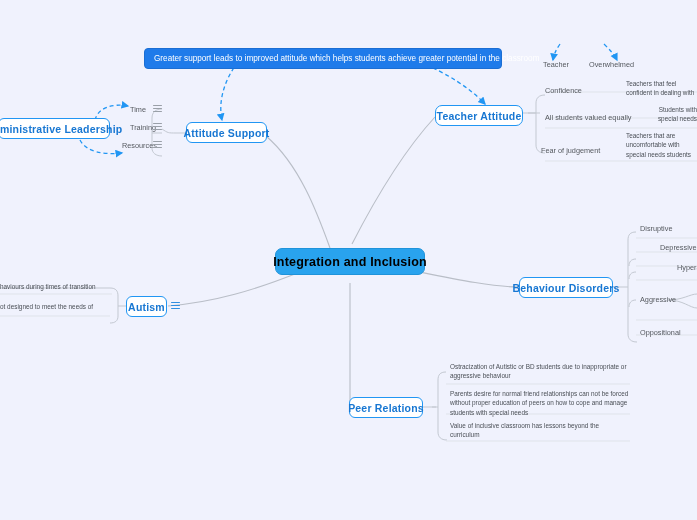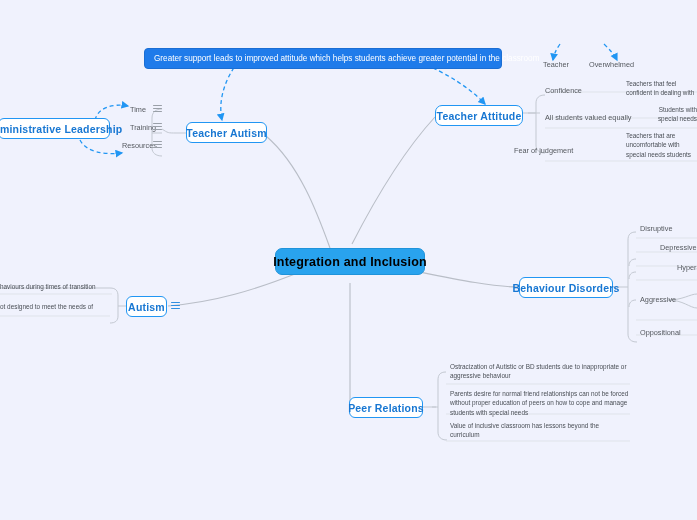--- a/index.html
+++ b/index.html
@@ -177,21 +177,21 @@
       <path d="M560,44 C556,50 554,54 553,60"></path>
 
       <path d="M604,44 C610,50 614,54 617,60"></path>
     </g>
   </svg>
 
   <div class="banner" style="left:144px;top:48px;width:358px;">Greater support leads to improved attitude which helps students achieve greater potential in the classroom</div>
 
   <div class="node center" style="left:275px;top:248px;width:150px;height:27px;">Integration and Inclusion</div>
 
-  <div class="node main" style="left:186px;top:122px;width:81px;">Teacher Autism</div>
+  <div class="node main" style="left:186px;top:122px;width:81px;">Attitude Support</div>
 
   <div class="node main" style="left:-2px;top:118px;width:112px;">Administrative Leadership</div>
 
   <div class="node main" style="left:435px;top:105px;width:88px;border-radius:7px;">Teacher Attitude</div>
 
   <div class="node main" style="left:519px;top:277px;width:94px;">Behaviour Disorders</div>
 
   <div class="node main" style="left:349px;top:397px;width:74px;">Peer Relations</div>
 
   <div class="node main" style="left:126px;top:296px;width:41px;">Autism</div>
@@ -225,21 +225,21 @@
 
   <div class="slabel" style="left:543px;top:60px;">Teacher</div>
   <div class="slabel" style="left:589px;top:60px;">Overwhelmed</div>
 
   <div class="slabel" style="left:545px;top:86px;">Confidence</div>
   <div class="leaf clip-right" style="left:626px;top:79px;width:71px;height:20px;">Teachers that feel confident in dealing with students with higher needs have students that</div>
 
   <div class="slabel" style="left:545px;top:113px;">All students valued equally</div>
   <div class="leaf clip-right" style="left:650px;top:105px;width:47px;height:20px;text-align:right;">Students with special needs may be given preference thereby shortchanging</div>
 
-  <div class="slabel" style="left:514px;top:146px;">Fear of judgement</div>
+  <div class="slabel" style="left:541px;top:146px;">Fear of judgement</div>
   <div class="leaf clip-right" style="left:626px;top:131px;width:71px;height:28px;">Teachers that are uncomfortable with special needs students are afraid of expressing this to administration or other staff</div>
 
   <div class="slabel" style="left:640px;top:224px;">Disruptive</div>
   <div class="slabel" style="left:640px;top:243px;padding-left:20px;">Depressive</div>
   <div class="slabel" style="left:677px;top:263px;">Hyperactive</div>
   <div class="slabel" style="left:640px;top:295px;">Aggressive</div>
   <div class="slabel" style="left:640px;top:328px;">Oppositional</div>
 
   <div class="leaf" style="left:450px;top:362px;width:180px;">Ostracization of Autistic or BD students due to inappropriate or aggressive behaviour</div>
   <div class="leaf" style="left:450px;top:389px;width:180px;">Parents desire for normal friend relationships can not be forced without proper education of peers on how to cope and manage students with special needs</div>

